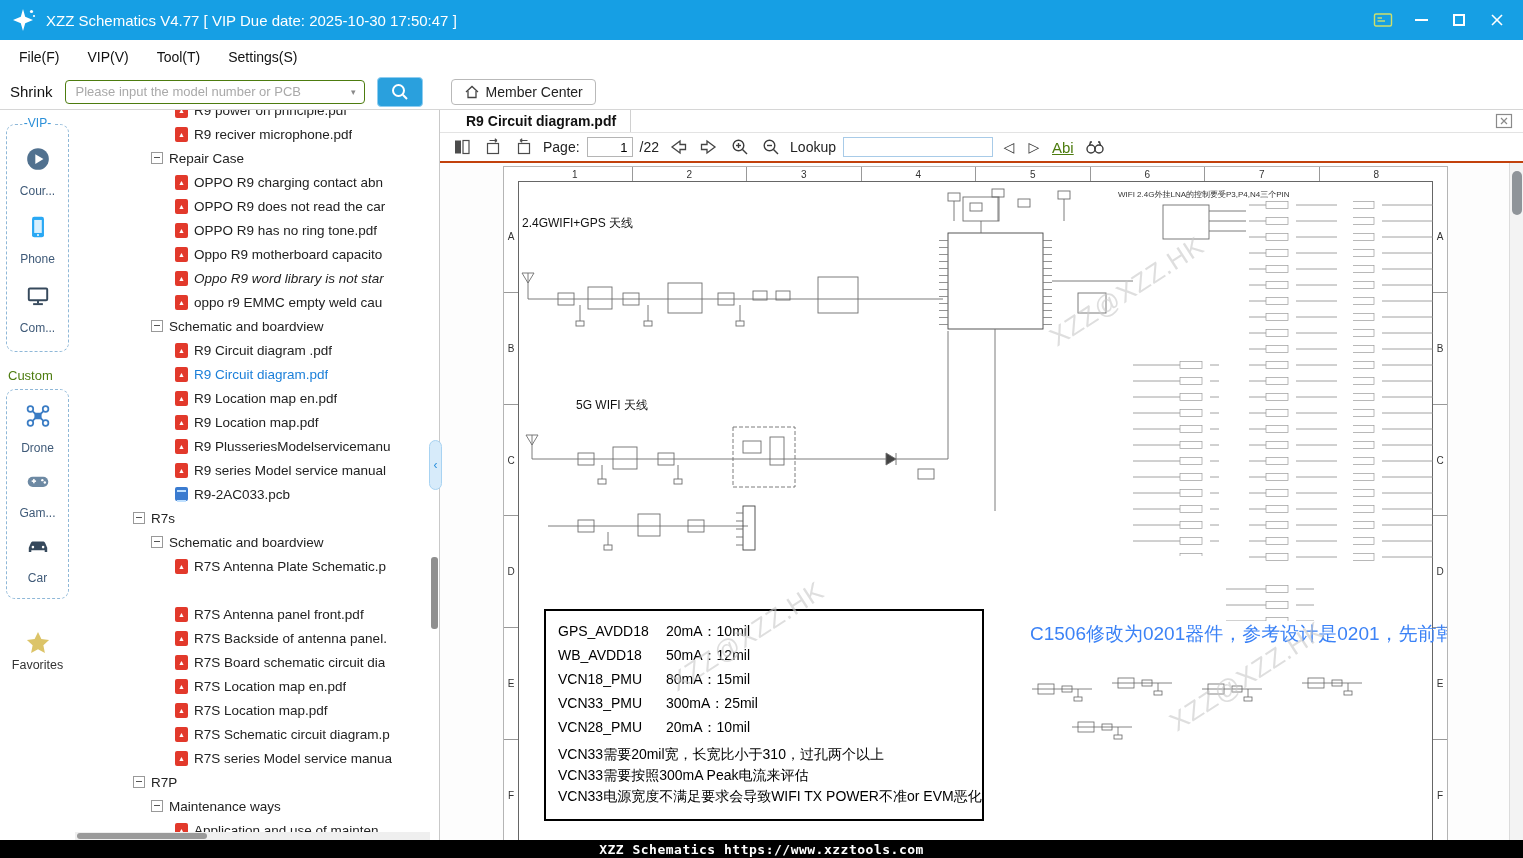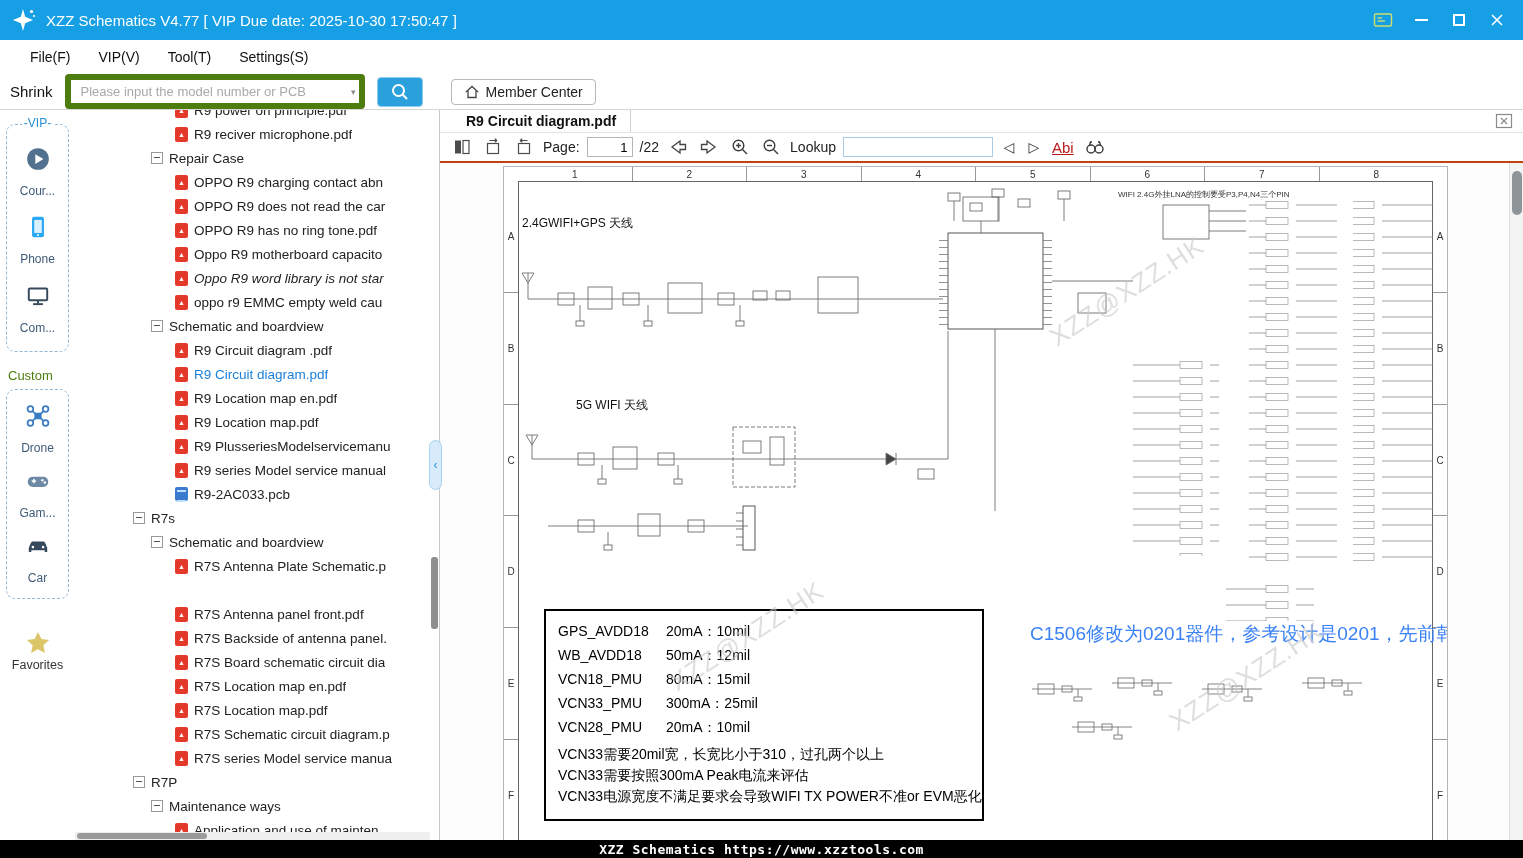--- a/index.html
+++ b/index.html
@@ -10,28 +10,28 @@
   
   .titlebar{height:40px;background:#169fe4;display:flex;align-items:center;color:#fff;padding:0 10px;flex:none}
   .tb-logo{width:28px;height:28px;display:flex;align-items:center;justify-content:center;margin-right:8px}
   .tb-title{font-size:15px}
   .tb-spacer{flex:1}
   .tb-btn{width:32px;height:26px;display:flex;align-items:center;justify-content:center;margin-left:6px}
   .min-glyph{width:13px;height:2px;background:#fff}
   .max-glyph{width:12px;height:12px;border:2px solid #fff}
 
   
-  .menubar{height:34px;display:flex;align-items:center;background:#fff;font-size:14px;color:#111;padding-left:16px;flex:none}
+  .menubar{height:34px;display:flex;align-items:center;background:#fff;font-size:14px;color:#111;padding-left:5px;flex:none}
   .menu-item{padding:0 14px;height:100%;display:flex;align-items:center}
 
   
   .searchrow{height:36px;display:flex;align-items:center;border-bottom:1px solid #d6d6d6;background:#fff;flex:none}
   .shrink{margin:0 12px 0 10px;font-size:15px;color:#111}
   .search-wrap{position:relative}
-  .search-input{width:300px;height:35px;border:6px solid #4d7c0f;border-radius:4px;padding:0 26px 0 10px;font-size:13px;color:#333;outline:none}
+  .search-input{width:300px;height:24px;border:1px solid #4d7c0f;border-radius:4px;padding:0 26px 0 10px;font-size:13px;color:#333;outline:none}
   .search-input::placeholder{color:#a9a9a9}
   .caret{position:absolute;right:9px;top:50%;transform:translateY(-50%);color:#8a8a8a;font-size:9px}
   .caret::before{content:"▾"}
   .search-btn{width:46px;height:30px;margin-left:12px;background:#2aa0dd;border:1px solid #8fcdf0;border-radius:4px;display:flex;align-items:center;justify-content:center}
   .member-btn{margin-left:28px;height:26px;padding:0 12px;border:1px solid #b9b9b9;border-radius:4px;display:flex;align-items:center;gap:6px;font-size:14px;color:#222;background:#fff}
 
   
   .content{display:flex;height:730px;position:relative;flex:none}
 
   
@@ -68,21 +68,21 @@
   
   .main{flex:1;display:flex;flex-direction:column;position:relative;min-width:0;background:#fff}
   .tabbar{height:23px;display:flex;align-items:center;border-bottom:1px solid #e3e3e3;padding-left:12px;position:relative;flex:none}
   .tab{height:100%;display:flex;align-items:center;padding:0 14px;border-right:1px solid #d0d0d0;font-weight:bold;font-size:14px;color:#111}
   .tab-close{position:absolute;right:10px;top:3px}
   .pdfbar{height:30px;display:flex;align-items:center;gap:7px;padding-left:10px;border-bottom:2px solid #c2410c;font-size:14px;color:#222;background:#fff;flex:none}
   .tool-ico{width:24px;height:22px;display:flex;align-items:center;justify-content:center}
   .page-input{width:46px;height:20px;border:1px solid #b5b5b5;text-align:right;font-size:13px;padding:0 4px;outline:none}
   .lookup-input{width:150px;height:20px;border:1px solid #a8cbe8;font-size:13px;padding:0 4px;outline:none}
   .tri{font-size:14px;color:#333;width:18px;text-align:center}
-  .abi{font-size:15px;text-decoration:underline;color:#b91c1c;padding:0 2px}
+  .abi{font-size:15px;text-decoration:underline;color:#4d7c0f;padding:0 2px}
 
   
   .pdfarea{flex:1;position:relative;background:#fdfdfd;overflow:hidden}
   .page{position:absolute;left:63px;top:3px;width:945px;height:700px;background:#fff;border:1px solid #b5b5b5;overflow:hidden}
   .frame{position:absolute;inset:14px;border:1px solid #666}
   .ruler-top,.ruler-bottom{position:absolute;left:14px;right:14px;height:14px;display:flex}
   .ruler-top{top:0}
   .rcell{flex:1;display:flex;align-items:center;justify-content:center;font-size:10px;color:#333;border-left:1px solid #999}
   .rcell:first-child{border-left:none}
   .ruler-left,.ruler-right{position:absolute;top:14px;bottom:14px;width:14px;display:flex;flex-direction:column}

